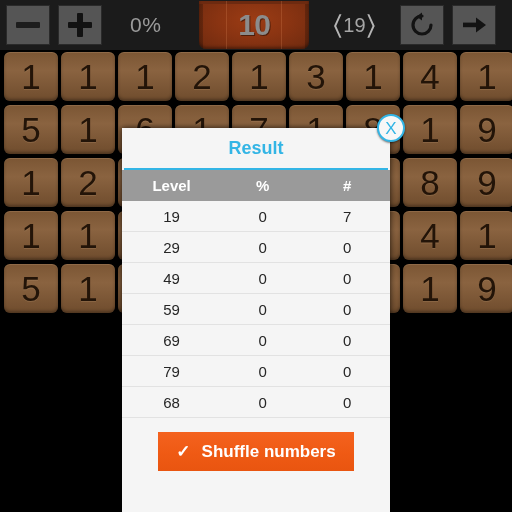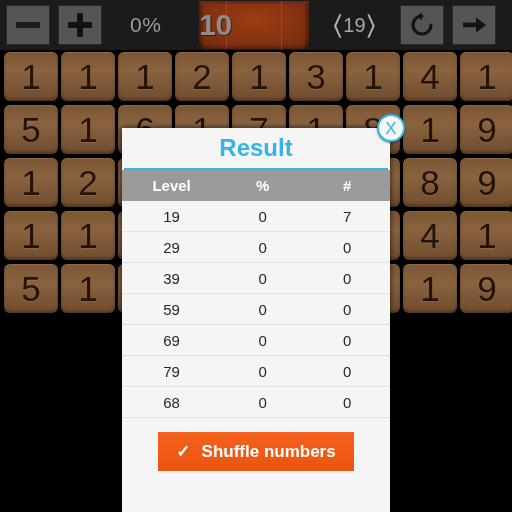--- a/index.html
+++ b/index.html
@@ -74,21 +74,21 @@
     width: 110px;
     height: 48px;
     border-radius: 0 0 7px 7px;
     background:
       linear-gradient(to bottom, #6d2a10 0px, #6d2a10 3px, rgba(0,0,0,0) 3px),
       linear-gradient(to right, rgba(0,0,0,0.22) 0px, rgba(0,0,0,0.22) 4px, rgba(0,0,0,0) 4px),
       linear-gradient(to left, rgba(0,0,0,0.22) 0px, rgba(0,0,0,0.22) 4px, rgba(0,0,0,0) 4px),
       radial-gradient(ellipse at 50% 40%, #9c3c14 0%, #8a3412 45%, #6e2a0f 100%);
     display: flex;
     align-items: center;
-    justify-content: flex-start;
+    justify-content: center;
     position: relative;
     box-shadow: inset 0 -2px 3px rgba(0,0,0,0.35);
   }
   .stack-tile .sep {
     position: absolute;
     top: 0; bottom: 0;
     width: 1px;
     background: rgba(255,170,120,0.18);
   }
   .stack-tile .sep.l { left: 27px; }
@@ -153,21 +153,21 @@
     background: #f5f5f5;
     box-shadow: 0 0 6px rgba(0,0,0,0.75);
     box-sizing: border-box;
     overflow: hidden;
   }
   .dlg-title {
     height: 40px;
     line-height: 40px;
     text-align: center;
     color: #33b5e5;
-    font-size: 24px;
+    font-size: 18px;
     font-weight: bold;
     background: #f5f5f5;
   }
   .dlg-rule {
     height: 2px;
     background: #33b5e5;
     margin: 0 2px;
   }
   .dlg-body {
     background: #f5f5f5;
@@ -374,21 +374,21 @@
             <td>19</td>
             <td>0</td>
             <td>7</td>
           </tr>
           <tr>
             <td>29</td>
             <td>0</td>
             <td>0</td>
           </tr>
           <tr>
-            <td>39</td>
+            <td>49</td>
             <td>0</td>
             <td>0</td>
           </tr>
           <tr>
             <td>59</td>
             <td>0</td>
             <td>0</td>
           </tr>
           <tr>
             <td>69</td>

